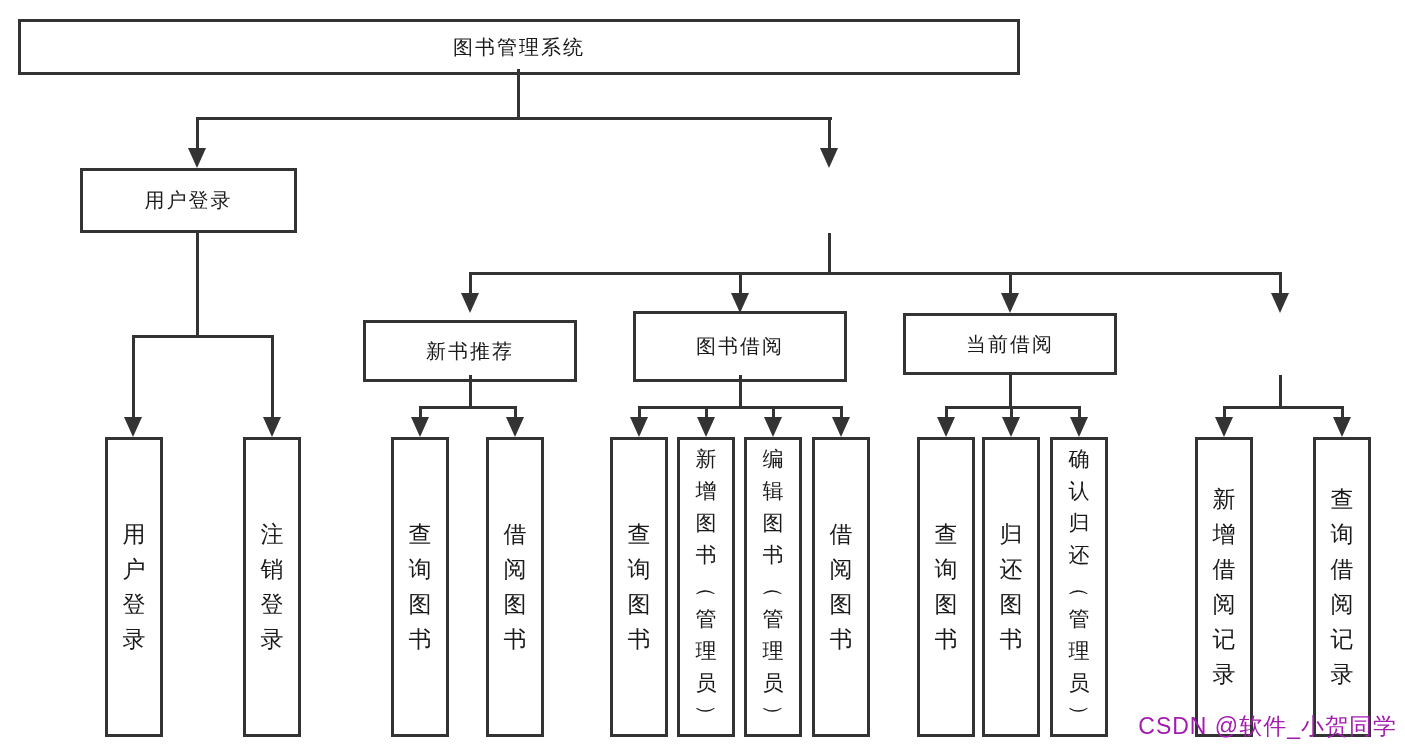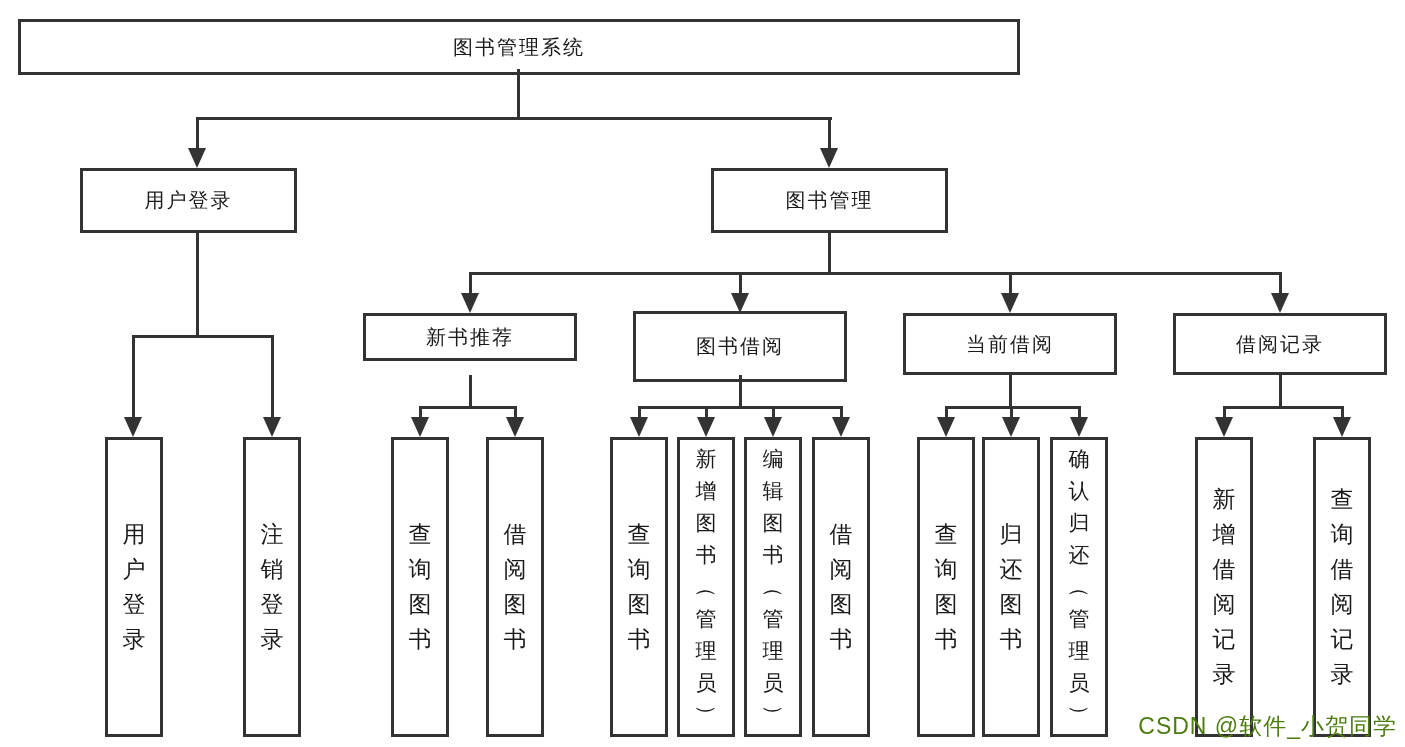--- a/index.html
+++ b/index.html
@@ -55,53 +55,47 @@
   <div class="vl" style="left:517px;top:69px;height:48px"></div>
   <div class="hl" style="left:196px;top:117px;width:636px"></div>
   <div class="vl" style="left:196px;top:117px;height:33px"></div>
   <div class="ar" style="left:188px;top:148px"></div>
   <div class="vl" style="left:828px;top:117px;height:33px"></div>
   <div class="ar" style="left:820px;top:148px"></div>
 
   <div class="node h" style="left:80px;top:168px;width:217px;height:65px">
     <span>用户登录</span>
   </div>
-  <div class="node h" style="left:711px;top:168px;width:237px;height:65px">
-    <span>图书管理</span>
-  </div>
 
   <div class="vl" style="left:196px;top:233px;height:102px"></div>
   <div class="hl" style="left:132px;top:335px;width:142px"></div>
   <div class="vl" style="left:132px;top:335px;height:84px"></div>
   <div class="ar" style="left:124px;top:417px"></div>
   <div class="vl" style="left:271px;top:335px;height:84px"></div>
   <div class="ar" style="left:263px;top:417px"></div>
 
   <div class="vl" style="left:828px;top:233px;height:39px"></div>
   <div class="hl" style="left:469px;top:272px;width:813px"></div>
   <div class="vl" style="left:469px;top:272px;height:23px"></div>
   <div class="ar" style="left:461px;top:293px"></div>
   <div class="vl" style="left:739px;top:272px;height:23px"></div>
   <div class="ar" style="left:731px;top:293px"></div>
   <div class="vl" style="left:1009px;top:272px;height:23px"></div>
   <div class="ar" style="left:1001px;top:293px"></div>
   <div class="vl" style="left:1279px;top:272px;height:23px"></div>
   <div class="ar" style="left:1271px;top:293px"></div>
 
-  <div class="node h" style="left:363px;top:313px;width:214px;height:48px">
+  <div class="node h" style="left:363px;top:320px;width:214px;height:62px">
     <span>新书推荐</span>
   </div>
   <div class="node h" style="left:633px;top:311px;width:214px;height:71px">
     <span>图书借阅</span>
   </div>
   <div class="node h" style="left:903px;top:313px;width:214px;height:62px">
     <span>当前借阅</span>
-  </div>
-  <div class="node h" style="left:1173px;top:313px;width:214px;height:62px">
-    <span>借阅记录</span>
   </div>
 
   <div class="vl" style="left:469px;top:375px;height:31px"></div>
   <div class="hl" style="left:419px;top:406px;width:98px"></div>
   <div class="vl" style="left:419px;top:406px;height:13px"></div>
   <div class="ar" style="left:411px;top:417px"></div>
   <div class="vl" style="left:514px;top:406px;height:13px"></div>
   <div class="ar" style="left:506px;top:417px"></div>
 
   <div class="vl" style="left:739px;top:375px;height:31px"></div>
@@ -252,15 +246,15 @@
     <div class="vtext">
         <div class="vch">查</div>
         <div class="vch">询</div>
         <div class="vch">借</div>
         <div class="vch">阅</div>
         <div class="vch">记</div>
         <div class="vch">录</div>
       </div>
   </div>
 
-  <div class="watermark" style="color: #4d7c0f;">CSDN @软件_小贺同学</div>
+  <div class="watermark" style="color: #a21caf;">CSDN @软件_小贺同学</div>
 
 </div>
 
 </body></html>

